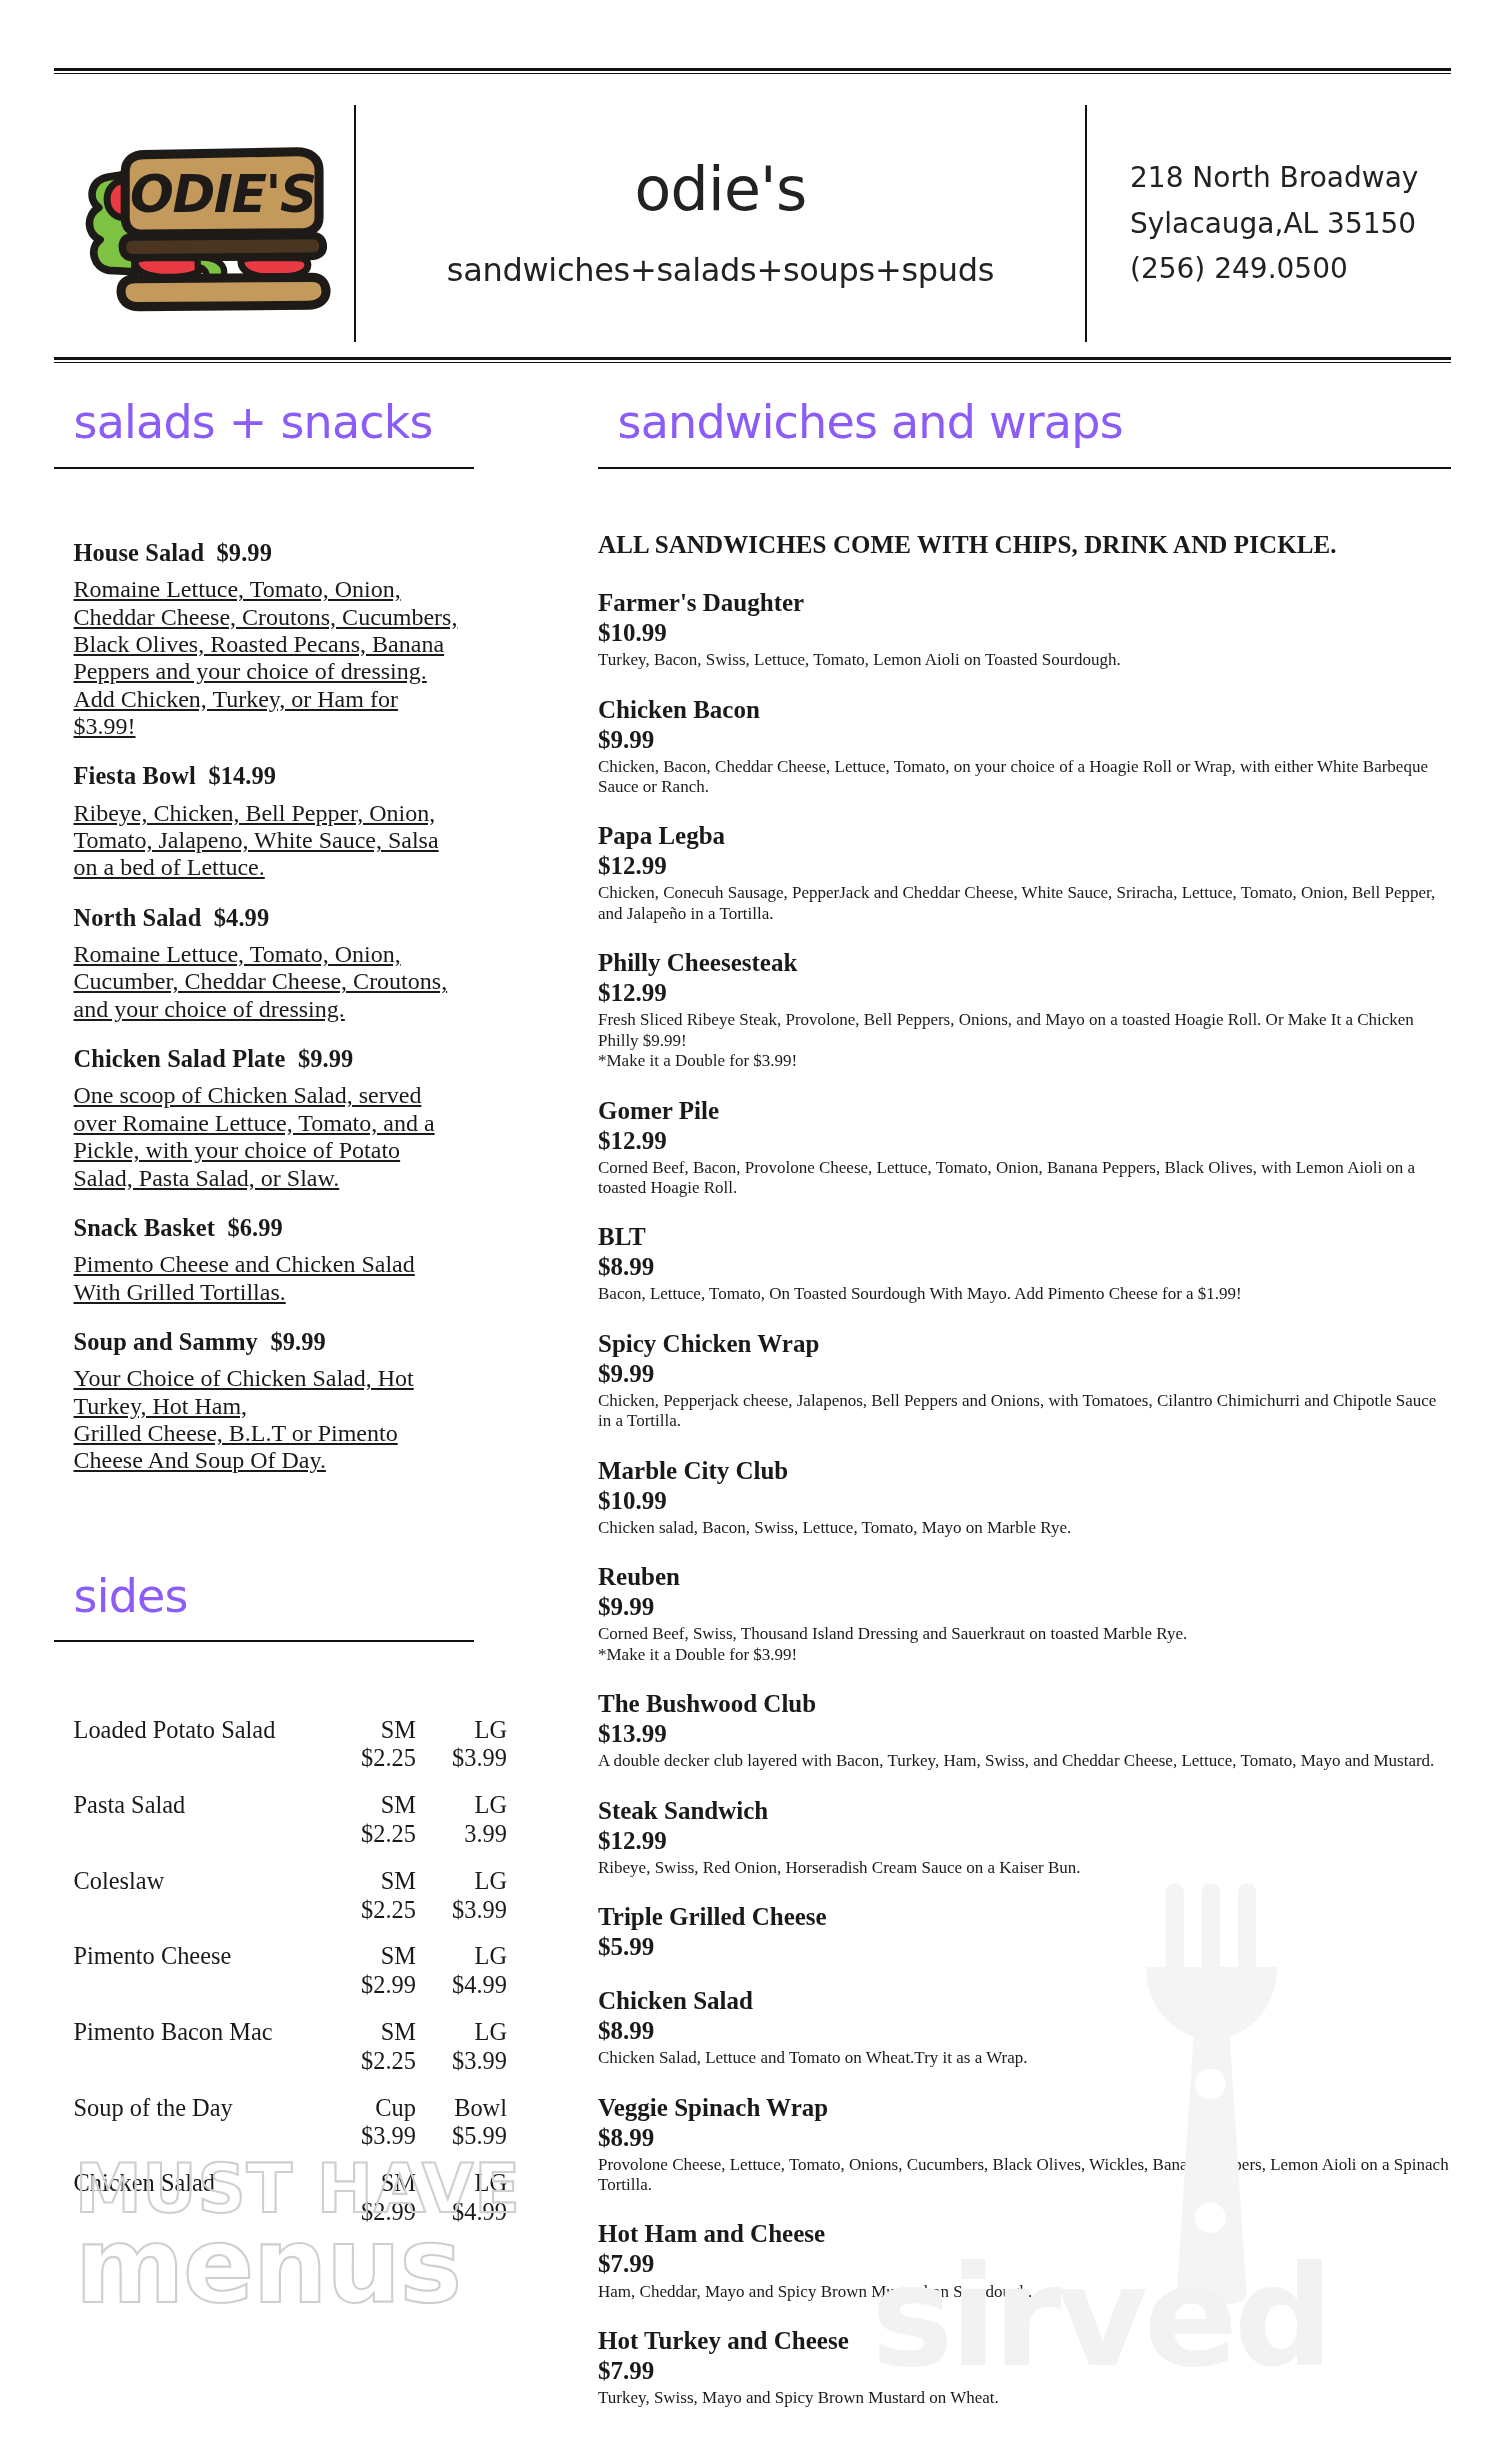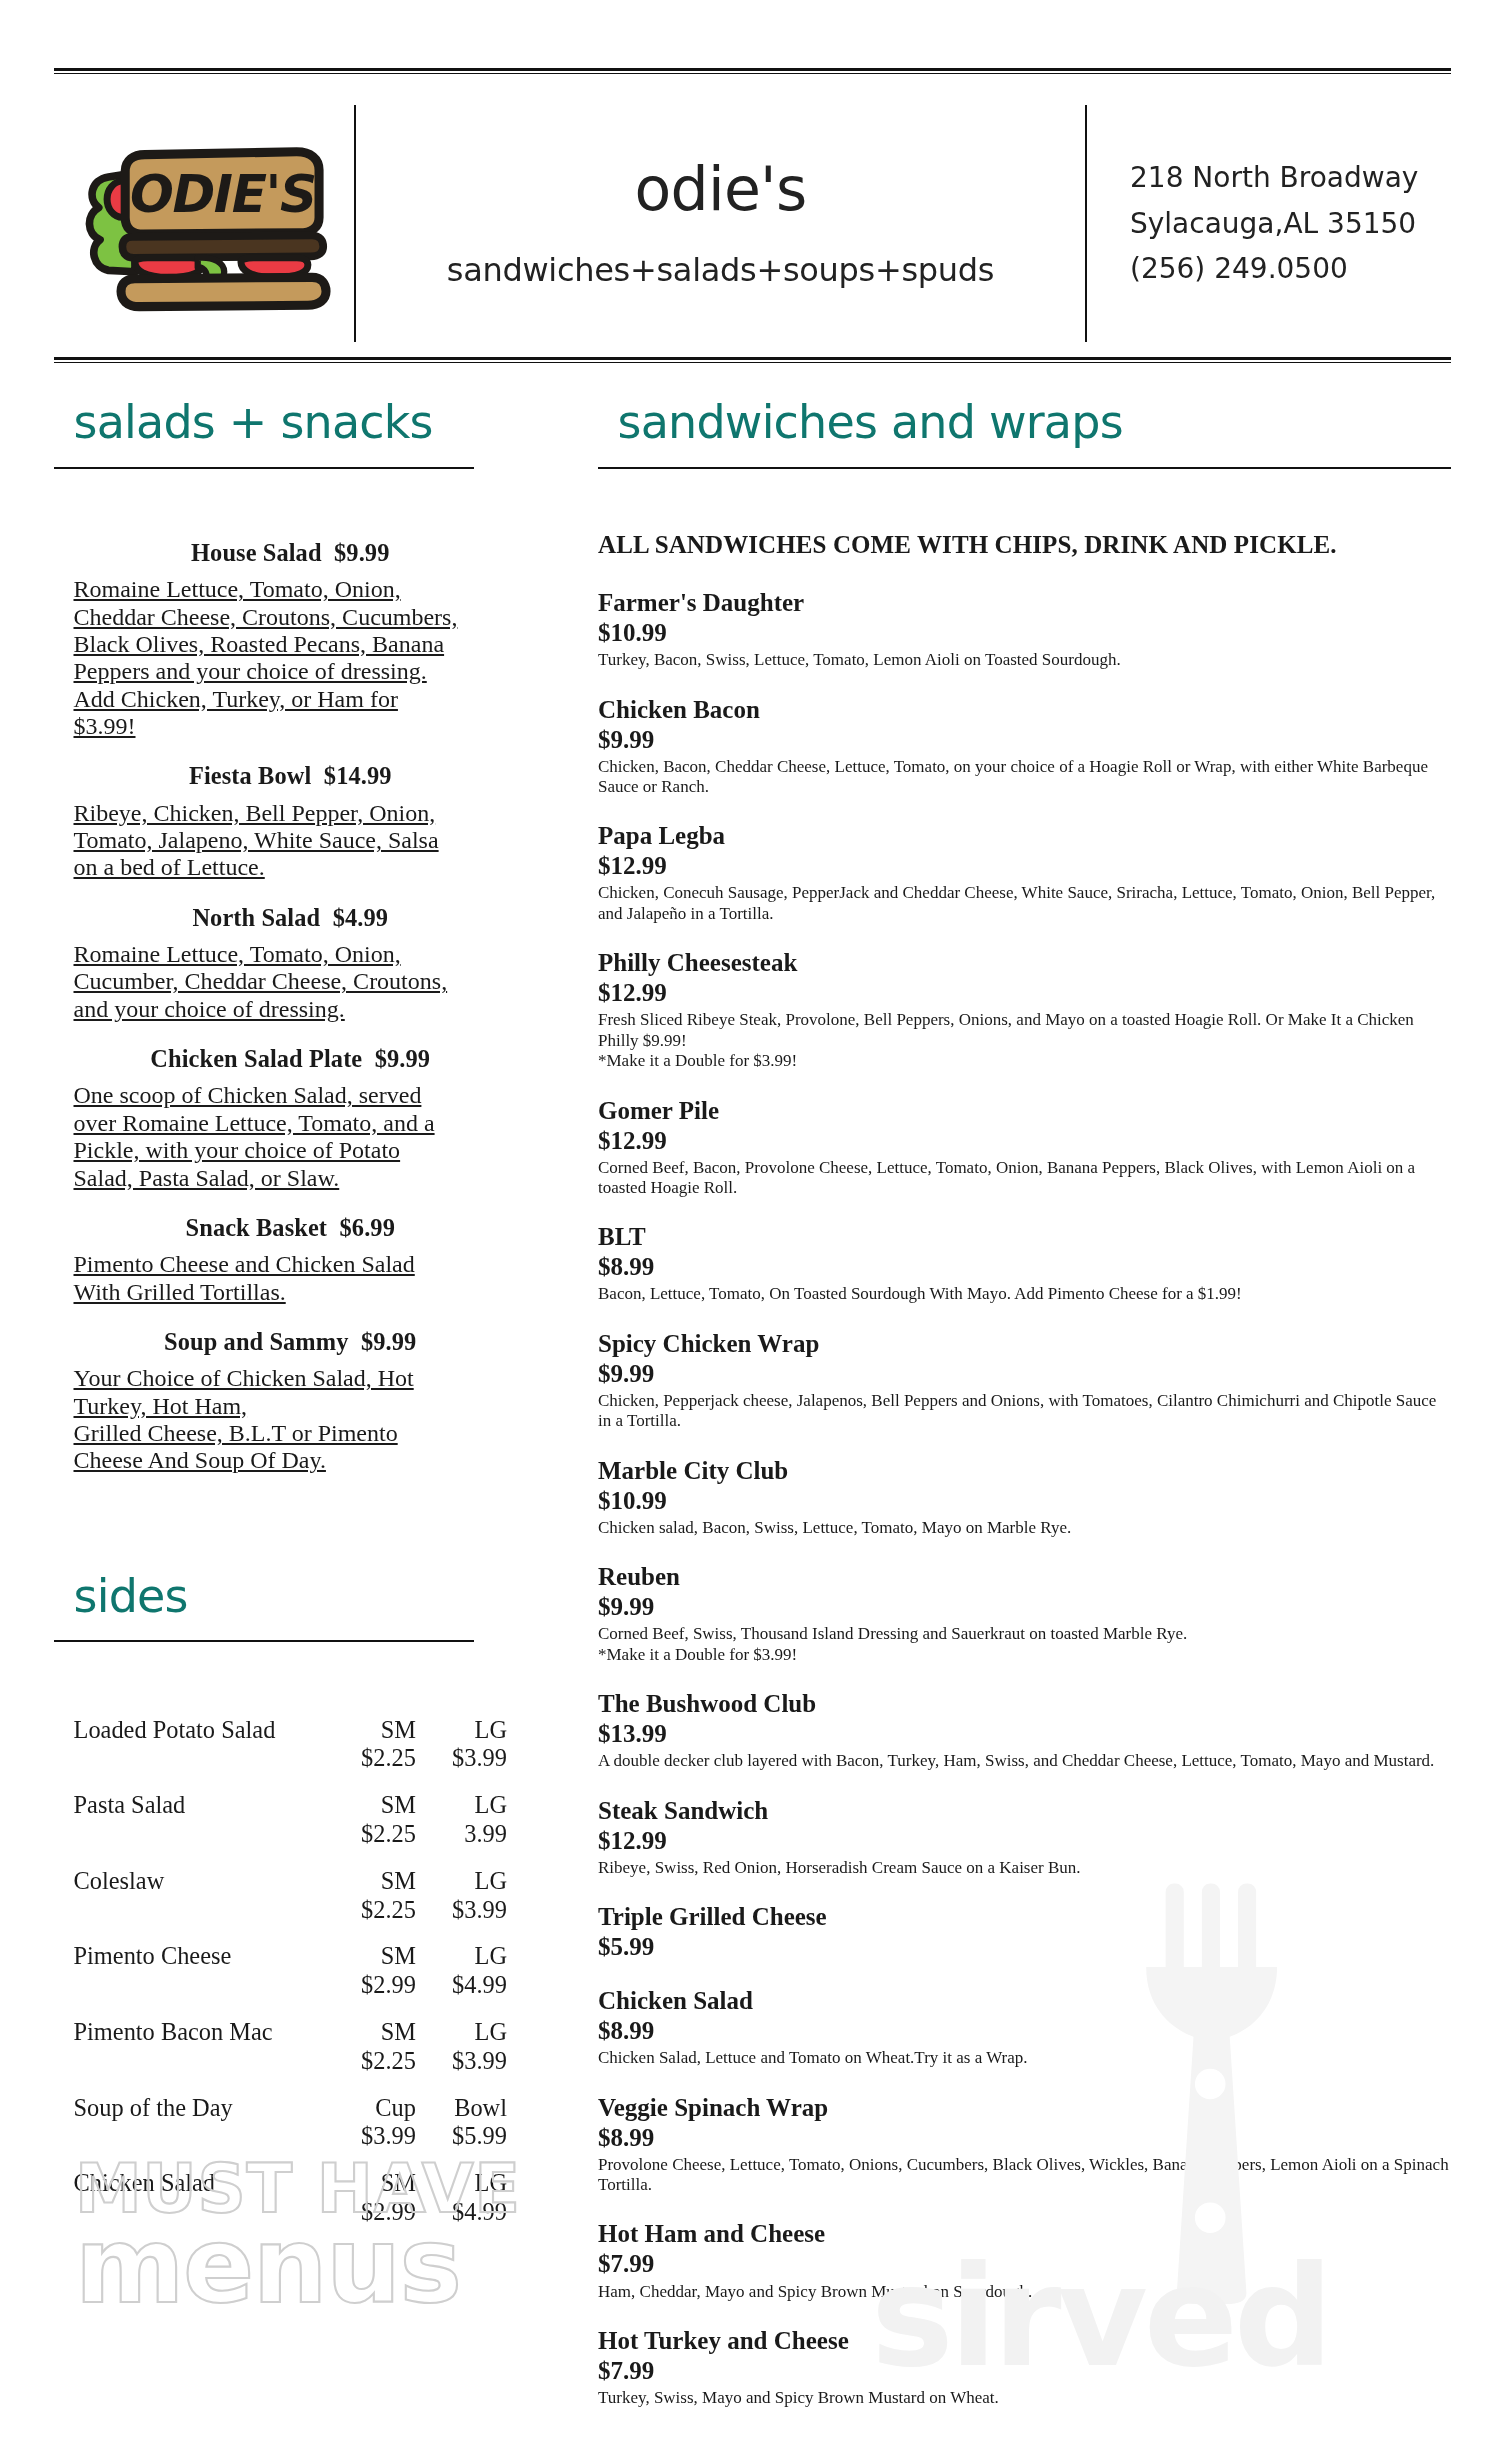--- a/index.html
+++ b/index.html
@@ -122,37 +122,37 @@
     align-items: flex-start;
   }
   .col-left { width: 453px; flex: 0 0 453px; padding-right: 14px; }
   .col-right { flex: 1 1 auto; padding-left: 77px; }
 
   .section-title {
     font-family: "DejaVu Sans", sans-serif;
     font-size: 46px;
     font-weight: 400;
     letter-spacing: -0.8px;
-    color: #0f766e;
+    color: #8b5cf6;
     margin: 0 0 18px 19.5px;
     line-height: 1.12;
   }
   .section-rule {
     border-bottom: 2.8px solid #111;
     margin-bottom: 12.5px;
   }
   .section-rule.wide { margin-right: 0; }
   .section-rule.narrow { margin-right: 33px; }
 
   
   .items-left { padding: 57px 0 0 19.5px; }
   .item-l { margin-bottom: 21px; }
   .item-l-head {
     display: flex;
-    justify-content: center;
+    justify-content: flex-start;
     align-items: baseline;
     font-weight: bold;
     font-size: 24.4px;
     line-height: 1.2;
     letter-spacing: 0.1px;
   }
   .item-l-name { padding-right: 12.5px; }
   .item-l-price { white-space: nowrap; }
   .item-l-desc {
     font-size: 24px;

